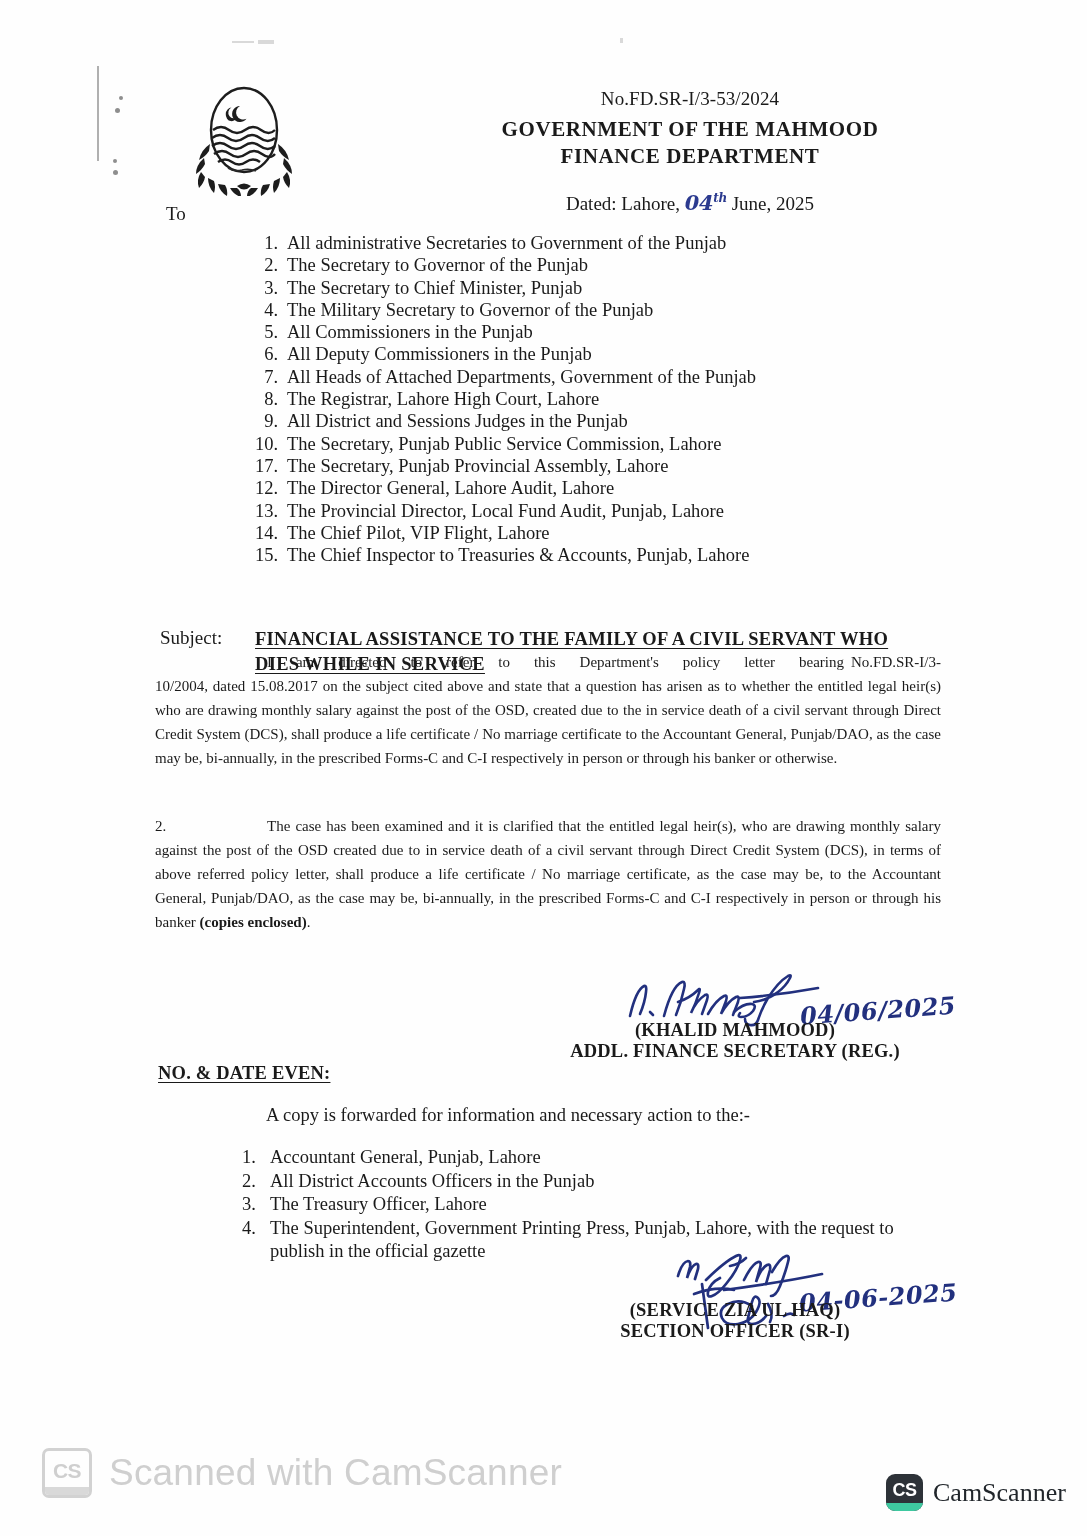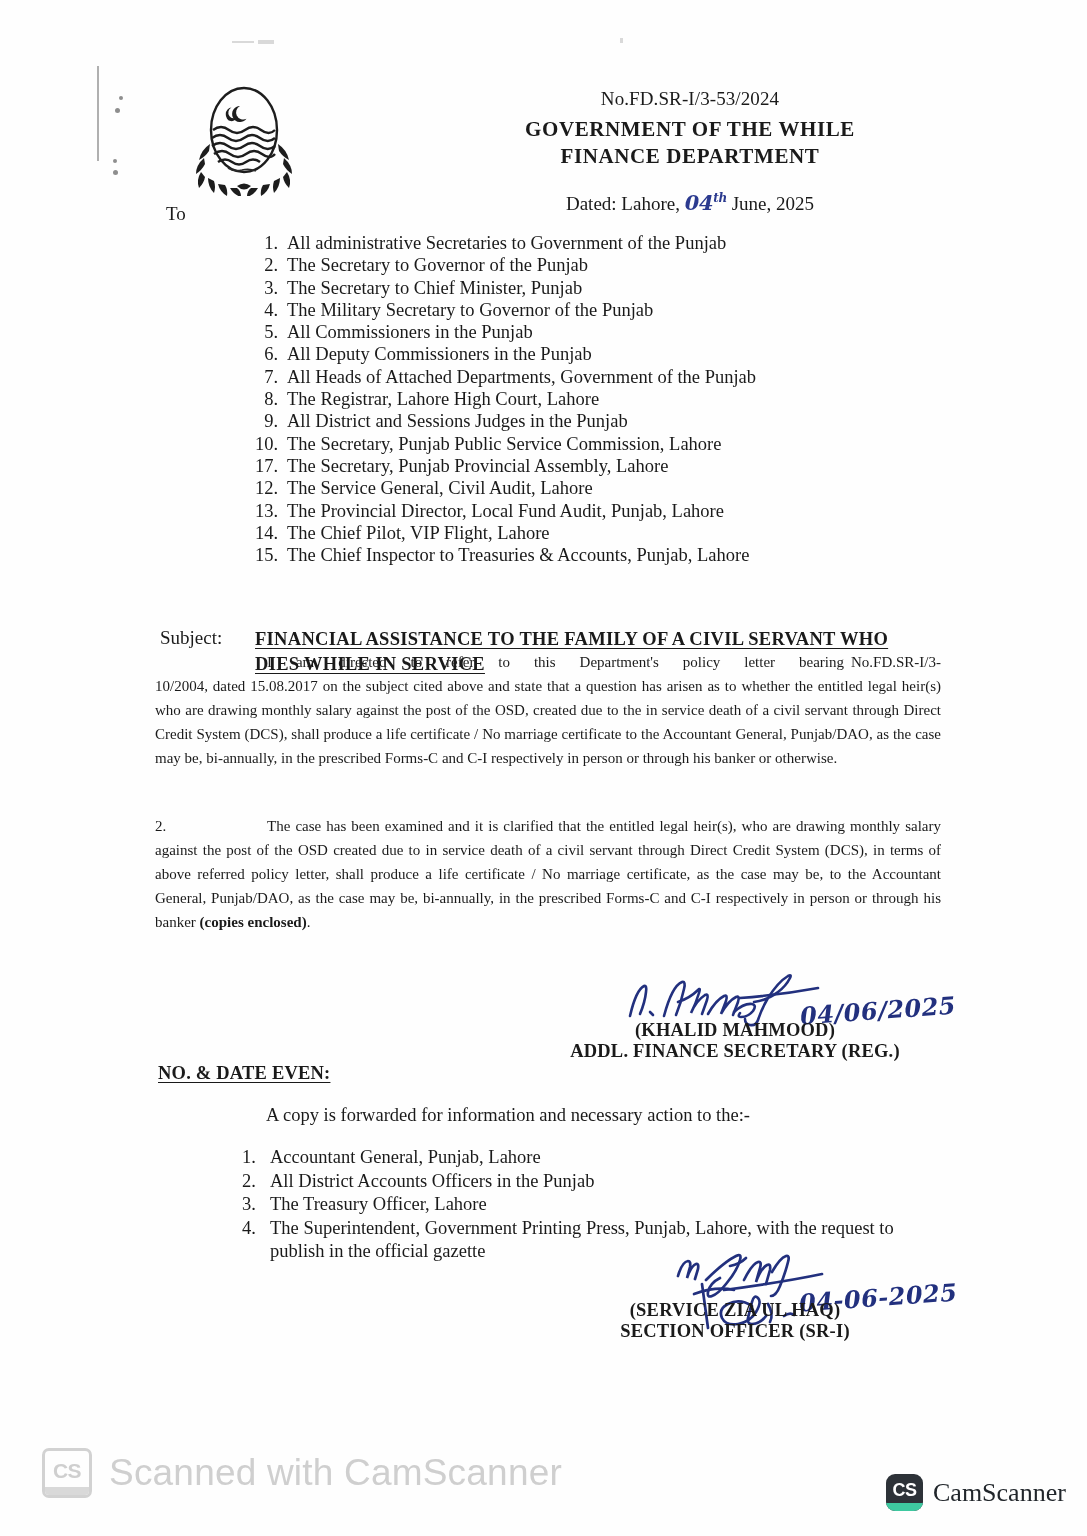--- a/index.html
+++ b/index.html
@@ -359,21 +359,21 @@
       </g>
 
       <path d="M49 108 q7 -5 14 0 q-7 7 -14 0 z" fill="#1d1d1d"></path>
 
       <path d="M40 90 q6 4 14 2 q7 -2 14 1" stroke="#2a2a2a" stroke-width="1.6" fill="none"></path>
     </svg>
   </div>
 
   <div class="header-block">
     <div class="doc-number">No.FD.SR-I/3-53/2024</div>
-    <div class="gov-line">GOVERNMENT OF THE WHILE</div>
+    <div class="gov-line">GOVERNMENT OF THE MAHMOOD</div>
     <div class="gov-line">FINANCE DEPARTMENT</div>
     <div class="dated-line">
       <span>Dated: Lahore,</span>
       <span class="hand"><span>04</span><sup>th</sup></span>
       <span>June, 2025</span>
     </div>
   </div>
 
   <div class="to-label">To</div>
 
@@ -417,21 +417,21 @@
       <div class="row">
         <span class="num">10.</span>
         <span class="txt">The Secretary, Punjab Public Service Commission, Lahore</span>
       </div>
       <div class="row">
         <span class="num">17.</span>
         <span class="txt">The Secretary, Punjab Provincial Assembly, Lahore</span>
       </div>
       <div class="row">
         <span class="num">12.</span>
-        <span class="txt">The Service General, Civil Audit, Lahore</span>
+        <span class="txt">The Director General, Lahore Audit, Lahore</span>
       </div>
       <div class="row">
         <span class="num">13.</span>
         <span class="txt">The Provincial Director, Local Fund Audit, Punjab, Lahore</span>
       </div>
       <div class="row">
         <span class="num">14.</span>
         <span class="txt">The Chief Pilot, VIP Flight, Lahore</span>
       </div>
       <div class="row">

